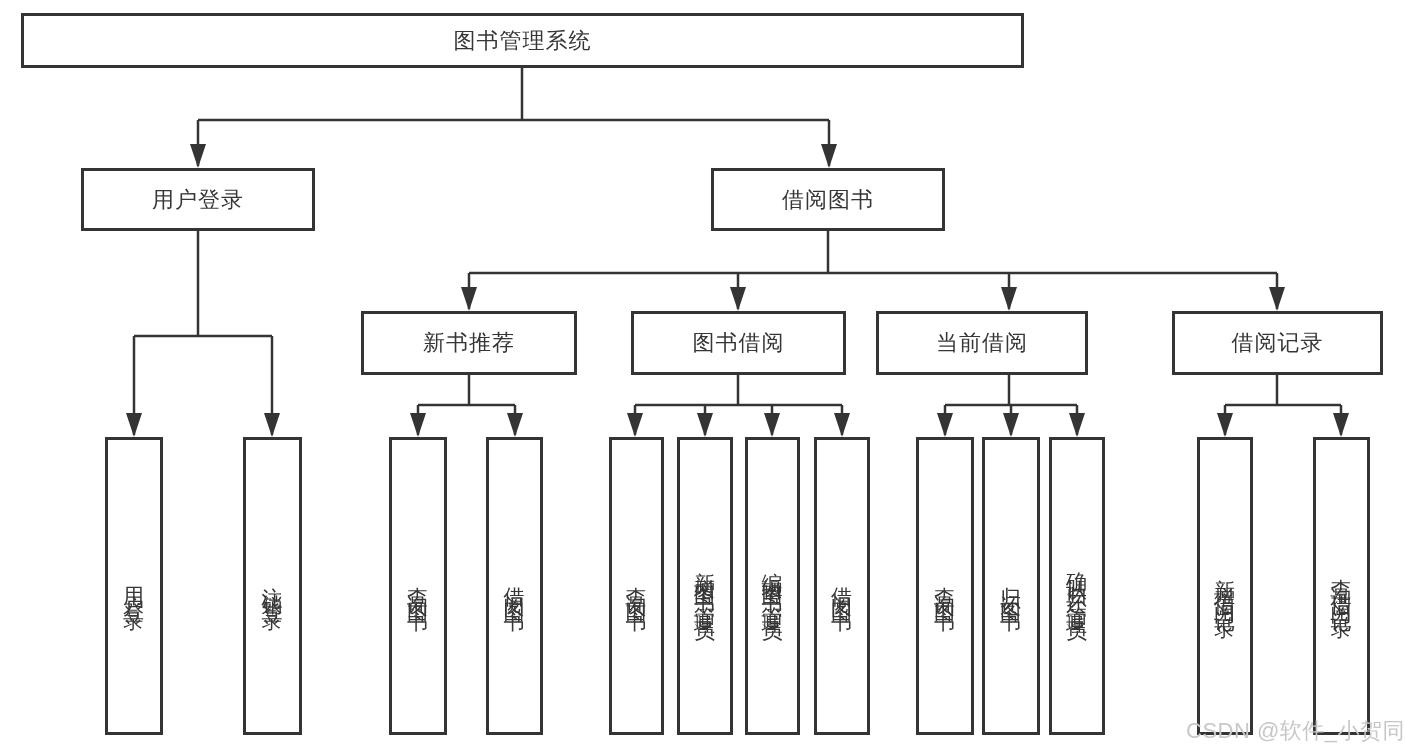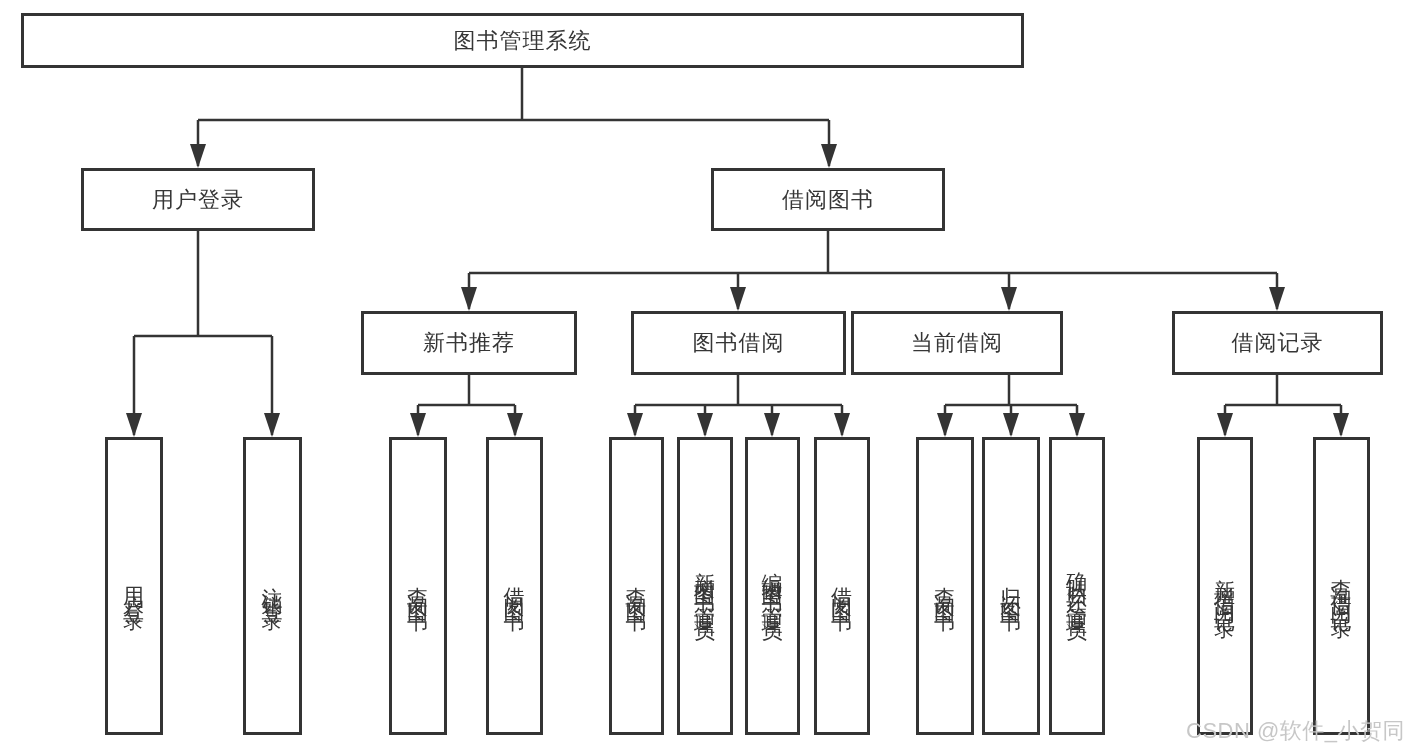--- a/index.html
+++ b/index.html
@@ -36,21 +36,21 @@
     letter-spacing: 8px;
     line-height: 1;
     white-space: nowrap;
   }
   
   [data-name="node-root"]            { left: 21px;   top: 13px;  width: 1003px; height: 55px; }
   [data-name="node-user-login"]      { left: 81px;   top: 168px; width: 234px;  height: 63px; }
   [data-name="node-book-management"] { left: 711px;  top: 168px; width: 234px;  height: 63px; }
   [data-name="node-new-book-recommend"] { left: 361px;  top: 311px; width: 216px; height: 64px; }
   [data-name="node-book-borrow"]        { left: 631px;  top: 311px; width: 215px; height: 64px; }
-  [data-name="node-current-borrow"]     { left: 851px;  top: 311px; width: 212px; height: 64px; }
+  [data-name="node-current-borrow"]     { left: 876px;  top: 311px; width: 212px; height: 64px; }
   [data-name="node-borrow-records"]     { left: 1172px; top: 311px; width: 211px; height: 64px; }
   
   .vbox { top: 437px; height: 298px; }
   [data-name="leaf-user-login"]        { left: 105px;  width: 58px; }
   [data-name="leaf-logout"]            { left: 243px;  width: 59px; }
   [data-name="leaf-query-books-1"]     { left: 389px;  width: 58px; }
   [data-name="leaf-borrow-books-1"]    { left: 486px;  width: 57px; }
   [data-name="leaf-query-books-2"]     { left: 609px;  width: 55px; }
   [data-name="leaf-add-book-admin"]    { left: 677px;  width: 56px; }
   [data-name="leaf-edit-book-admin"]   { left: 745px;  width: 55px; }

